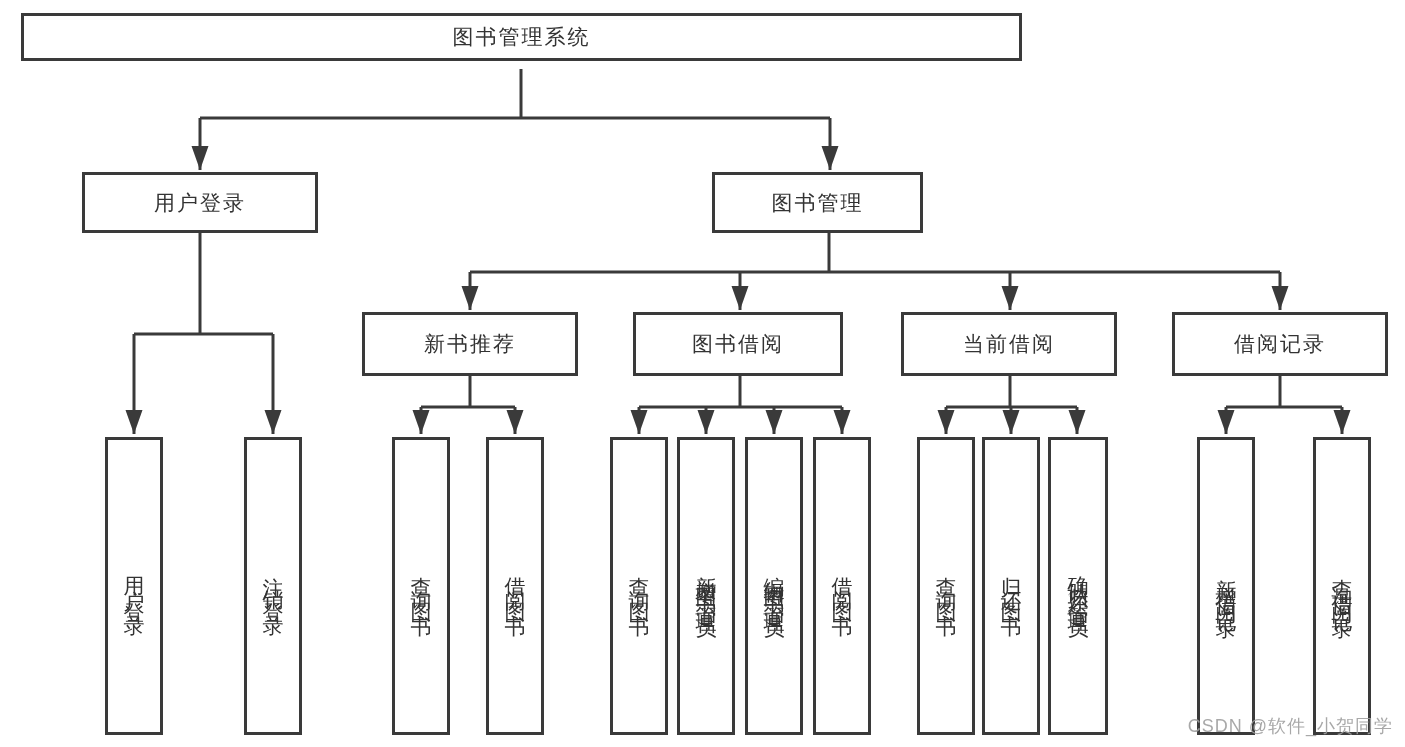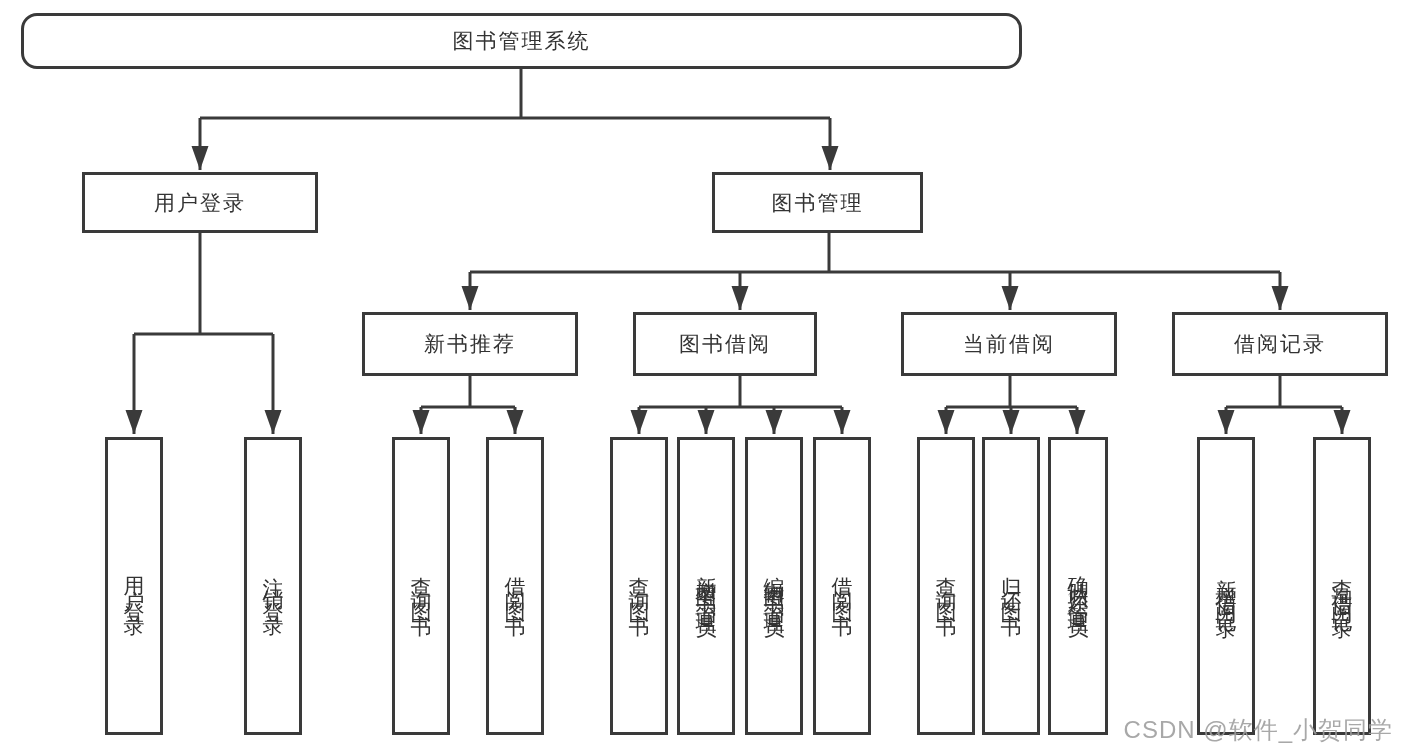--- a/index.html
+++ b/index.html
@@ -47,21 +47,21 @@
     letter-spacing: 13px;
     letter-spacing: 13px;
   }
   .vbox.med  { letter-spacing: 8px; }
   .vbox.long { letter-spacing: 6px; }
   #watermark {
     position: absolute;
     right: 12px;
     top: 714px;
     z-index: 2;
-    font-size: 24px;
+    font-size: 18px;
     color: rgba(158, 158, 158, 0.9);
     letter-spacing: 1px;
     white-space: nowrap;
   }
 </style>
 </head>
 <body>
 
 <div id="canvas">
 
@@ -120,27 +120,27 @@
     </g>
 
     <g>
       <path d="M1280,376 V407"></path>
       <path d="M1226,407 H1342"></path>
       <path d="M1226,407 V434" marker-end="url(#arrow)"></path>
       <path d="M1342,407 V434" marker-end="url(#arrow)"></path>
     </g>
   </svg>
 
-  <div class="box hbox" style="left:21px; top:13px; width:1001px; height:56px;border-radius:16px;">图书管理系统</div>
+  <div class="box hbox" style="left:21px; top:13px; width:1001px; height:48px;">图书管理系统</div>
 
   <div class="box hbox" style="left:82px; top:172px; width:236px;">用户登录</div>
   <div class="box hbox" style="left:712px; top:172px; width:211px;">图书管理</div>
 
   <div class="box hbox" style="left:362px; top:312px; width:216px; height:64px;">新书推荐</div>
-  <div class="box hbox" style="left:633px; top:312px; width:184px; height:64px;">图书借阅</div>
+  <div class="box hbox" style="left:633px; top:312px; width:210px; height:64px;">图书借阅</div>
   <div class="box hbox" style="left:901px; top:312px; width:216px; height:64px;font-family:Liberation Serif, serif;">当前借阅</div>
   <div class="box hbox" style="left:1172px; top:312px; width:216px; height:64px;">借阅记录</div>
 
   <div class="box vbox" style="left:105px;">用户登录</div>
   <div class="box vbox" style="left:244px;">注销登录</div>
 
   <div class="box vbox" style="left:392px;">查询图书</div>
   <div class="box vbox" style="left:486px;">借阅图书</div>
 
   <div class="box vbox" style="left:610px;">查询图书</div>

